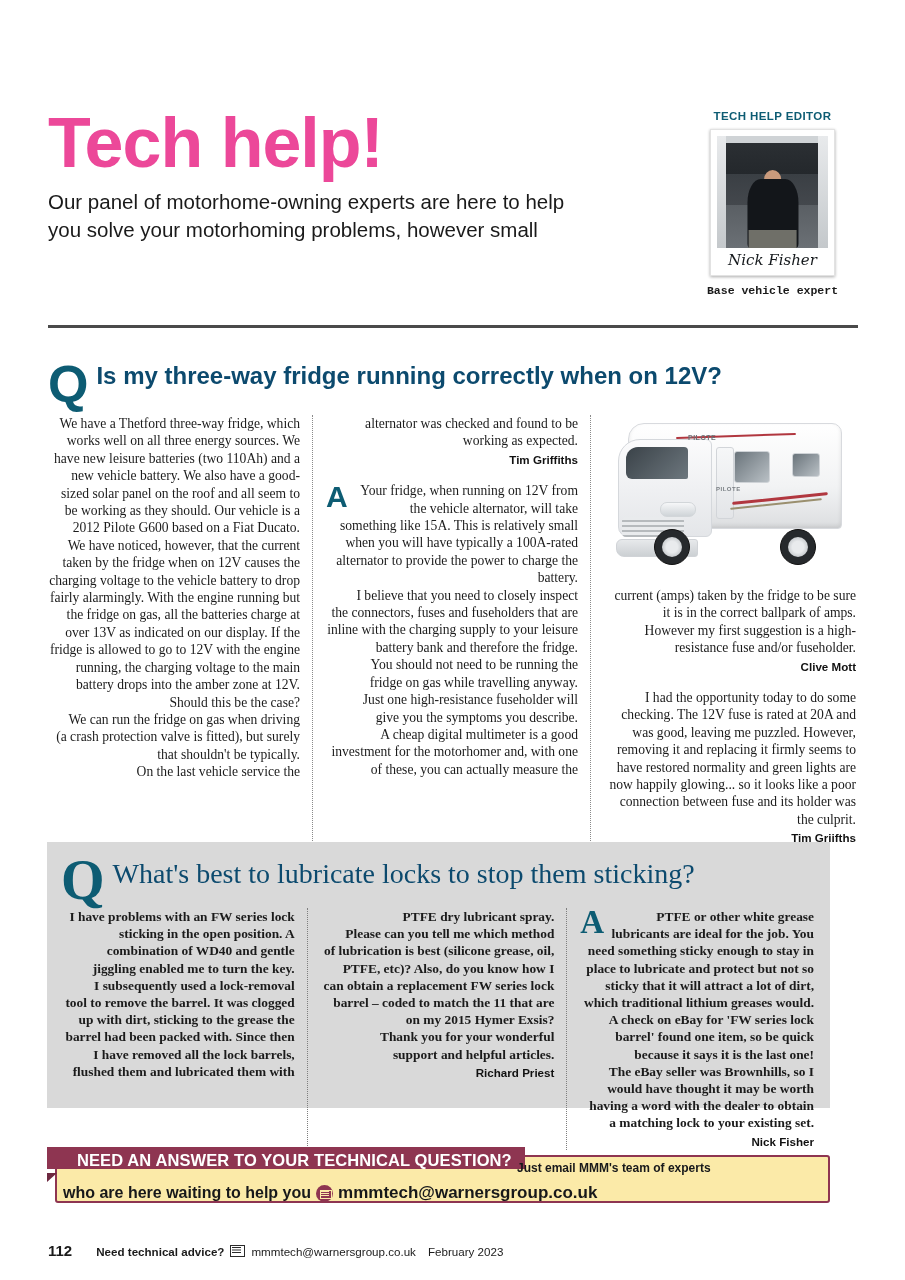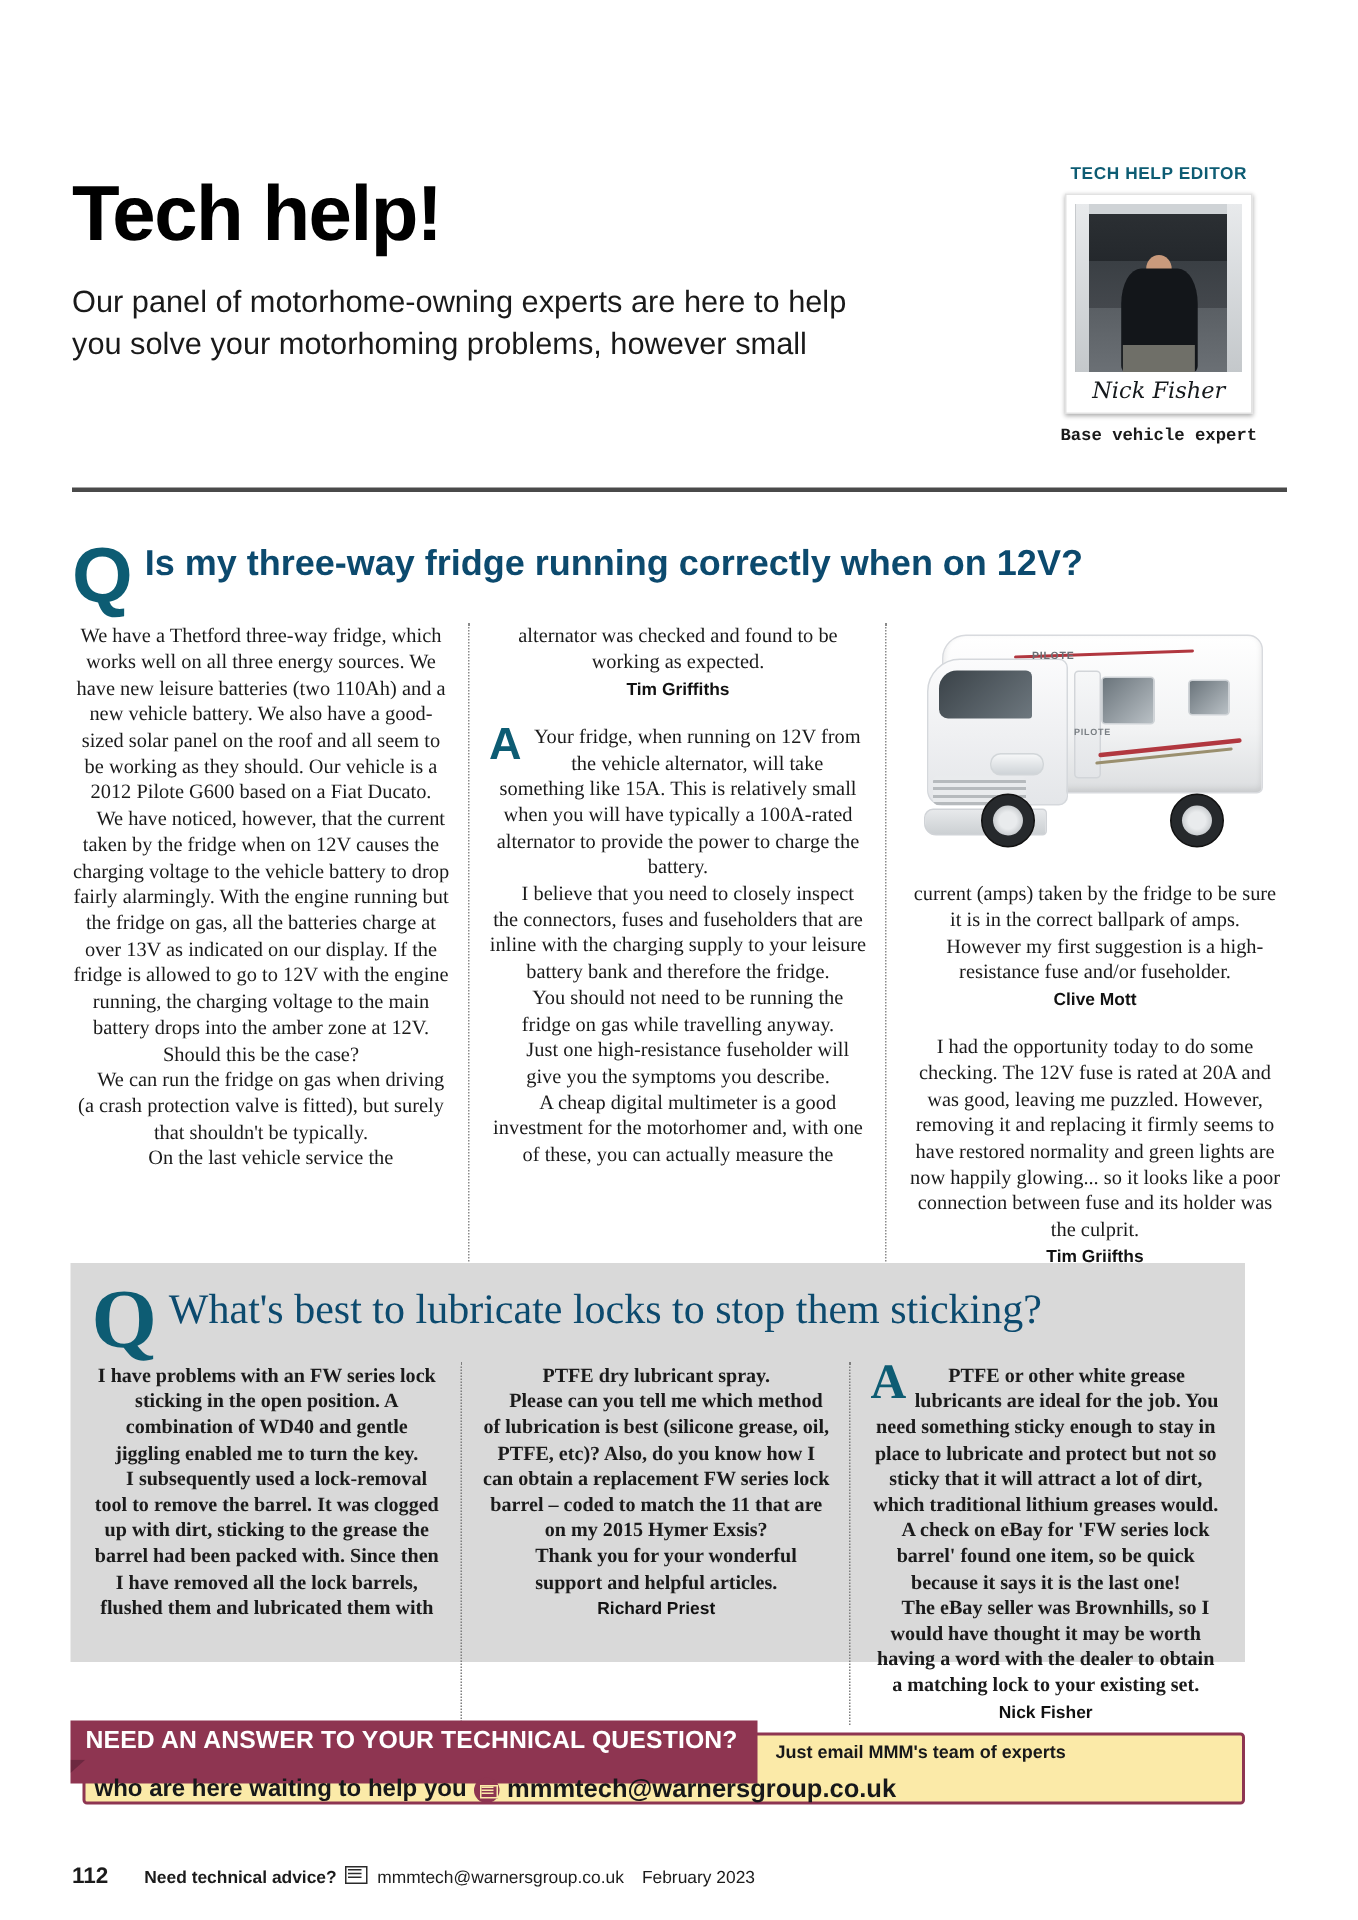--- a/index.html
+++ b/index.html
@@ -11,24 +11,24 @@
     position:relative;
   }
   .page{position:relative;width:905px;height:1280px;}
 
   
   .masthead{position:absolute;left:48px;top:104px;width:520px;}
   .masthead h1{
     margin:0;
     font-family:"Liberation Sans",sans-serif;
     font-weight:700;
-    font-size:52px;
+    font-size:70px;
     line-height:78px;
     letter-spacing:-1px;
-    color:#000000;
+    color:#ec4899;
   }
   .masthead .standfirst{
     margin:6px 0 0 0;
     font-family:"Liberation Sans",sans-serif;
     font-size:20.5px;
     line-height:28px;
     color:#1a1a1a;
     font-weight:400;
   }
 
@@ -127,21 +127,21 @@
     font-size:28px;
     line-height:32px;
   }
 
   .cols{display:flex;margin-top:9px;}
   .col{
     width:252px;
     font-size:13.6px;
     line-height:17.4px;
     color:#1b1b1b;
-    text-align:center;
+    text-align:right;
   }
   .col p{margin:0;}
   .col p.ind{text-indent:13px;}
   .divider{width:1px;margin:0 12px;border-left:1px dotted #8a8a8a;align-self:stretch;}
   .byline{
     font-family:"Liberation Sans",sans-serif;
     font-weight:700;
     font-size:11.6px;
     color:#111;
     margin-top:1px;
@@ -260,22 +260,23 @@
   .cta{
     position:absolute;left:47px;top:1147px;width:783px;height:56px;
   }
   .cta-panel{
     position:absolute;left:8px;top:8px;right:0;bottom:0;
     background:#fbeaa8;
     border:2px solid #8e3551;
     border-radius:3px;
   }
   .cta-tab{
-    position:absolute;left:0;top:0;width:458px;height:42px;
+    position:absolute;left:0;top:0;width:458px;height:22px;
     background:#8e3551;
+    padding-left:20px;
   }
   .cta-tab-notch{
     position:absolute;left:0;top:26px;width:10px;height:9px;
     background:#6d2840;
     clip-path:polygon(0 0,100% 0,0 100%);
   }
   .cta-tab-text{
     font-family:"Liberation Sans",sans-serif;
     font-weight:700;
     font-size:16.5px;

